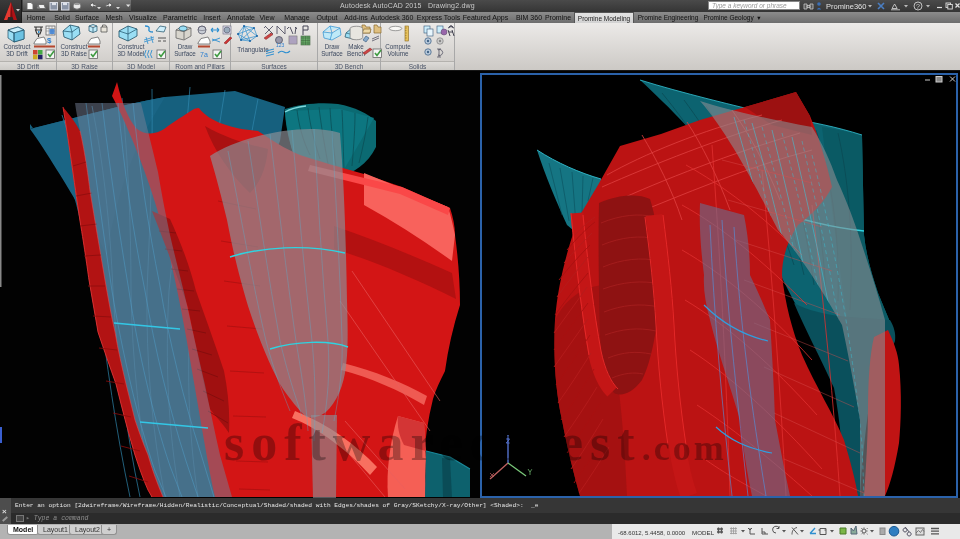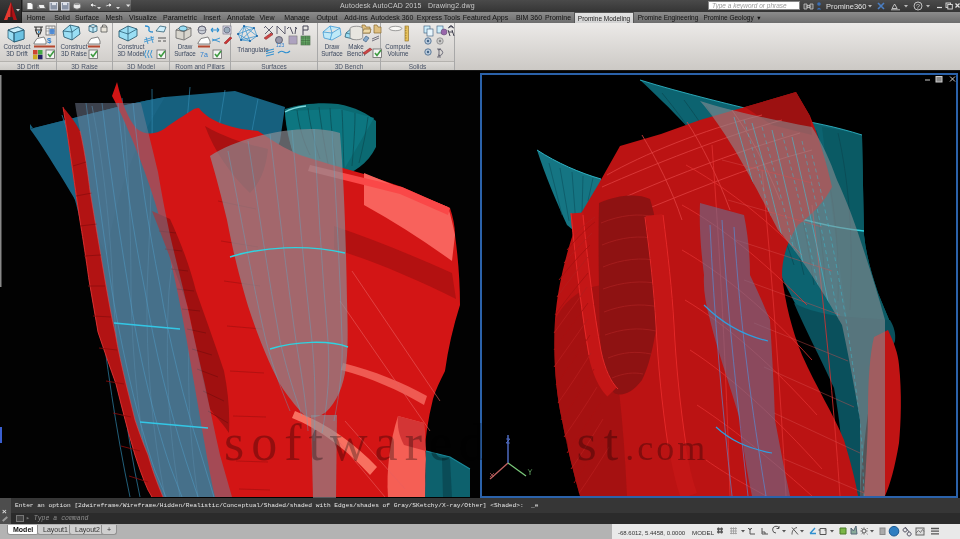--- a/index.html
+++ b/index.html
@@ -544,21 +544,21 @@
         </g>
 
         <g stroke="#c8c8c8" stroke-width="1" fill="none">
           <path d="M443,5 h5"></path>
           <rect x="454" y="1.5" width="6" height="5.5" fill="#888" stroke="#ccc"></rect>
           <path d="M468,1.5 l5,5 m0,-5 l-5,5"></path>
         </g>
       </svg>
     </div>
 
-    <div style="position:absolute;left:224px;top:342px;font-size:52px;font-weight:normal;letter-spacing:7px;color:rgba(0,0,0,0.3);font-family:'Liberation Serif',serif;">softwaredigest<span style="font-size:36px;letter-spacing:3px;">.com</span></div>
+    <div style="position:absolute;left:224px;top:342px;font-size:52px;font-weight:bold;letter-spacing:7px;color:rgba(0,0,0,0.3);font-family:'Liberation Serif',serif;">softwaredigest<span style="font-size:36px;letter-spacing:3px;">.com</span></div>
   </div>
 
   <div id="cmd">
     <div id="cmdrow1">Enter an option [2dwireframe/Wireframe/Hidden/Realistic/Conceptual/Shaded/shaded with Edges/shades of Gray/SKetchy/X-ray/Other] &lt;Shaded&gt;:&nbsp; _e</div>
     <div id="cmdrow2"><span style="display:inline-block;width:8px;height:7px;border:1px solid #777;background:#444;margin:2px 2px 0 5px;vertical-align:top;"></span><span style="color:#777;font-style:normal;">▸</span> Type a command</div>
     <div id="cmdgrip">
       <div style="position:absolute;left:2px;top:2px;width:7px;height:3px;background:radial-gradient(circle,#888 30%,transparent 32%) 0 0/2px 2px;"></div>
       <div style="position:absolute;left:2px;top:9px;color:#ddd;font-size:8px;font-weight:bold;">×</div>
       <div style="position:absolute;left:2px;top:20px;width:6px;height:2px;background:#999;transform:rotate(-40deg);"></div>
     </div>

